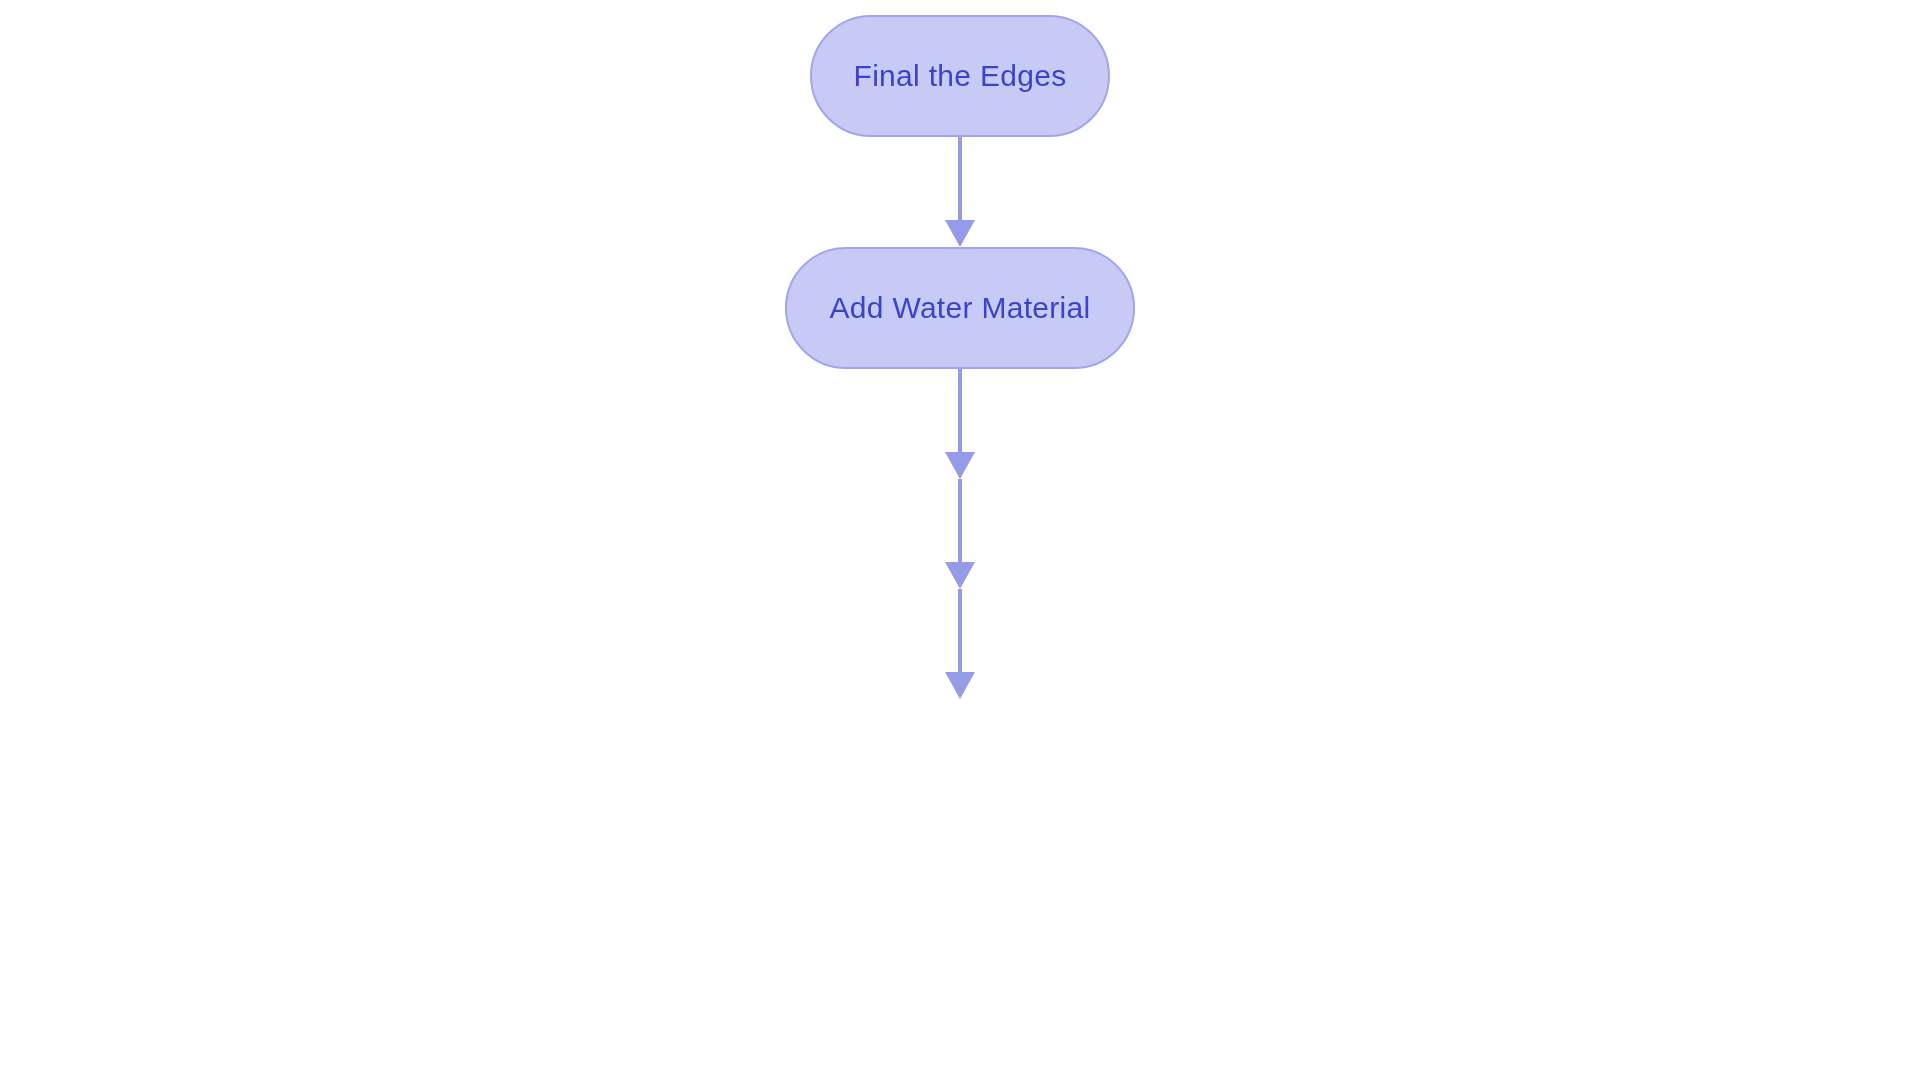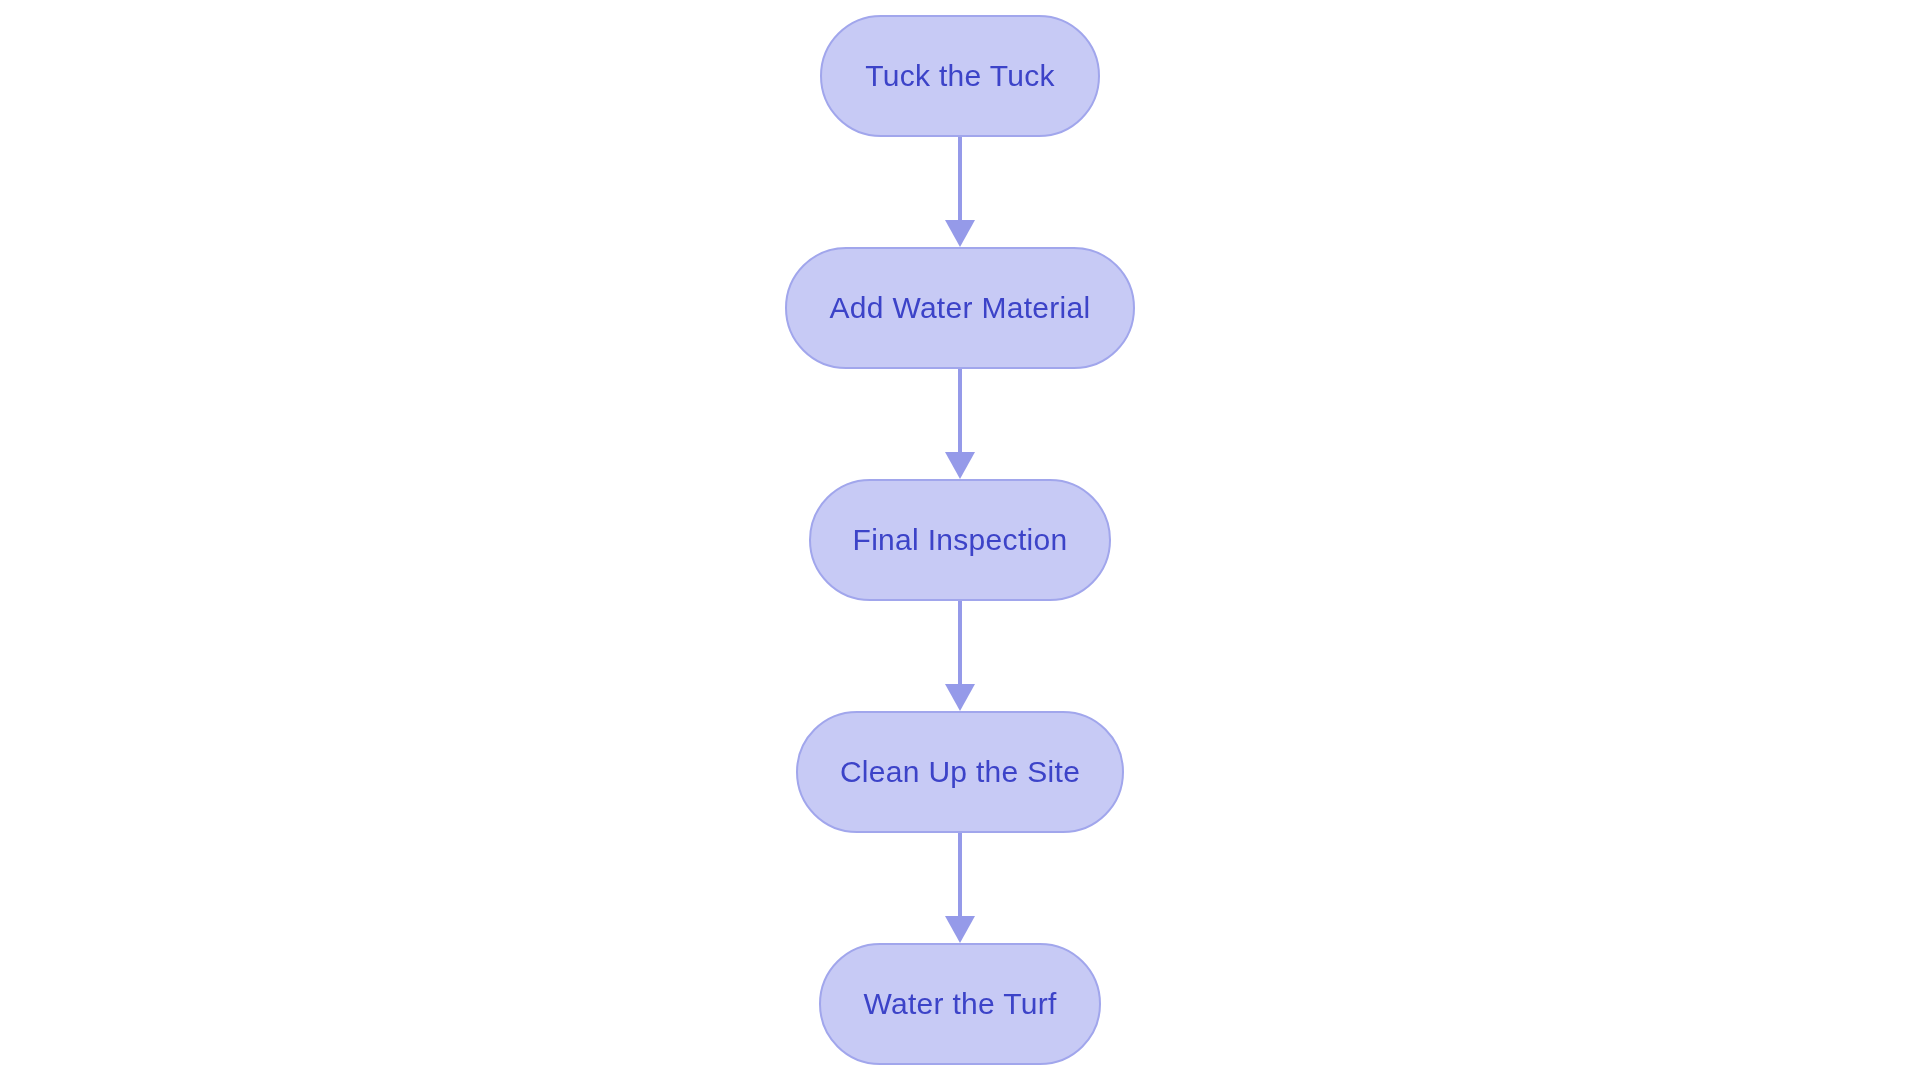--- a/index.html
+++ b/index.html
@@ -72,53 +72,44 @@
     border-top: 27px solid var(--arrow, #959ae9);
   }
 </style>
 </head>
 <body>
 
 <div class="canvas">
   <div class="flow">
 
     <div class="node">
-      <span class="node-label">Tuck the Tuck</span>
+      <span class="node-label">Final the Edges</span>
     </div>
 
     <div class="arrow">
       <div class="arrow-stem"></div>
       <div class="arrow-head"></div>
     </div>
 
     <div class="node">
       <span class="node-label">Add Water Material</span>
     </div>
 
     <div class="arrow">
       <div class="arrow-stem"></div>
       <div class="arrow-head"></div>
     </div>
 
-    <div class="node">
-      <span class="node-label">Final Inspection</span>
-    </div>
 
     <div class="arrow">
       <div class="arrow-stem"></div>
       <div class="arrow-head"></div>
     </div>
 
-    <div class="node">
-      <span class="node-label">Clean Up the Site</span>
-    </div>
 
     <div class="arrow">
       <div class="arrow-stem"></div>
       <div class="arrow-head"></div>
     </div>
 
-    <div class="node">
-      <span class="node-label">Water the Turf</span>
-    </div>
 
   </div>
 </div>
 
 </body></html>

